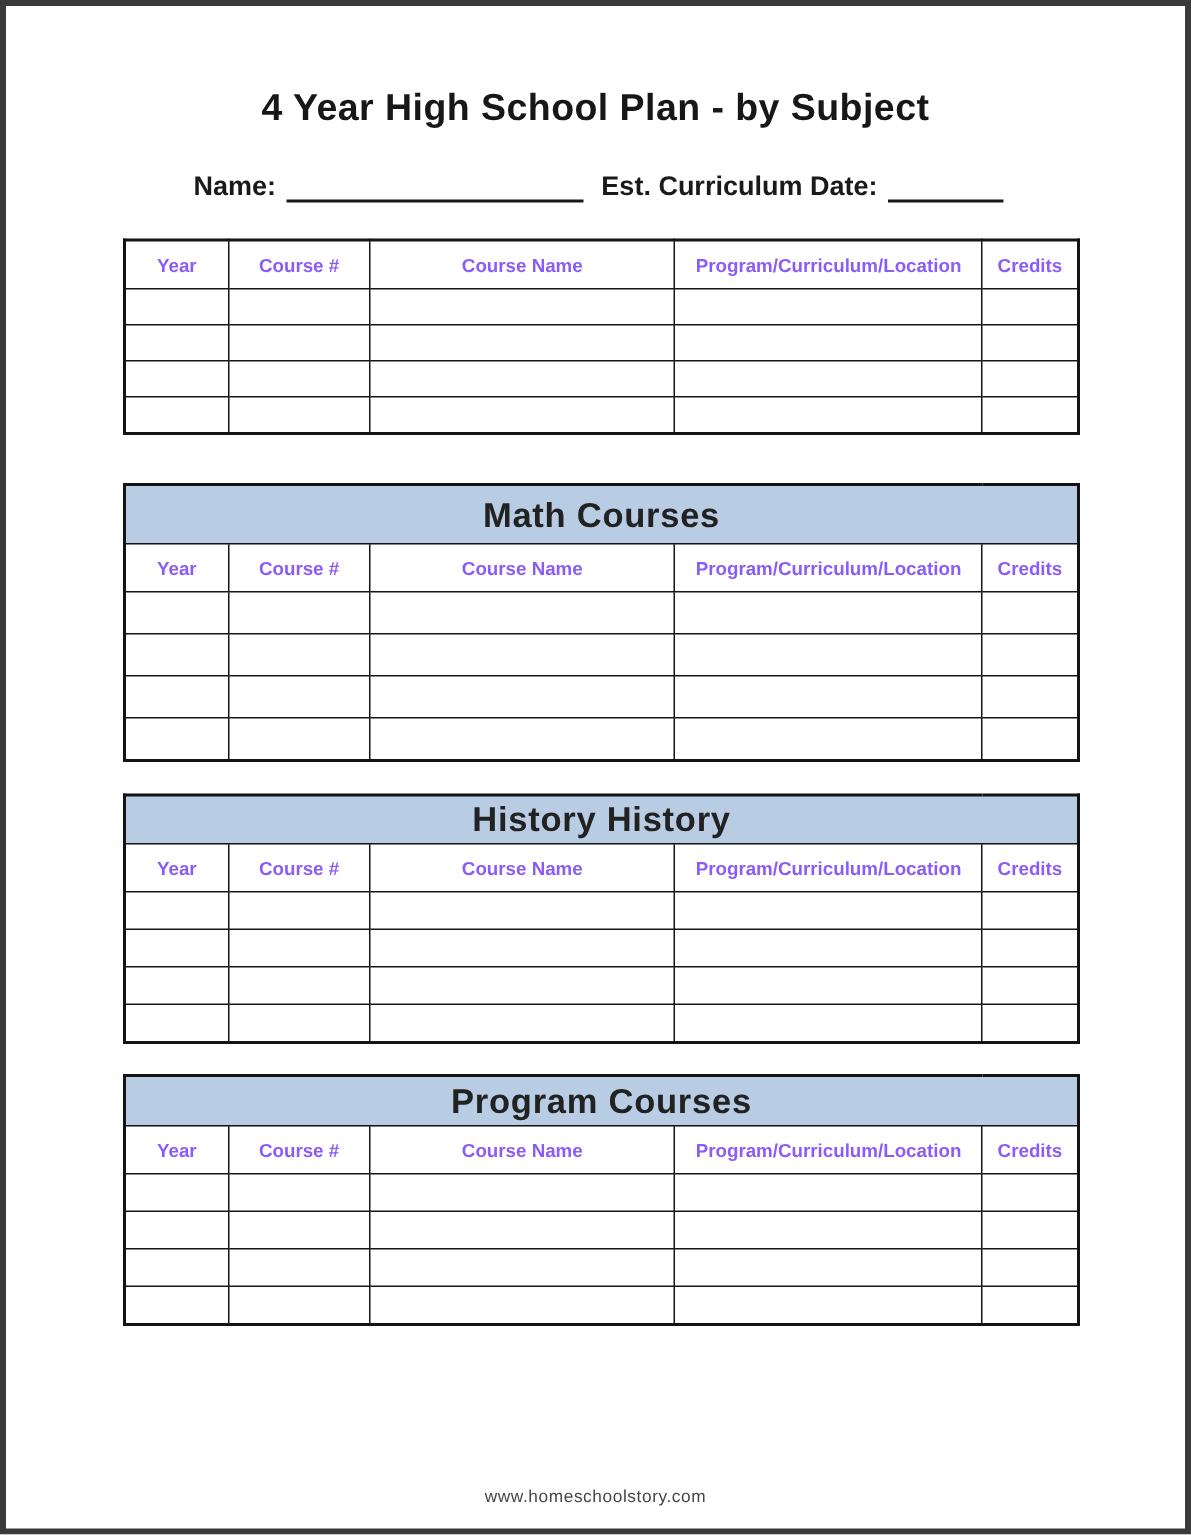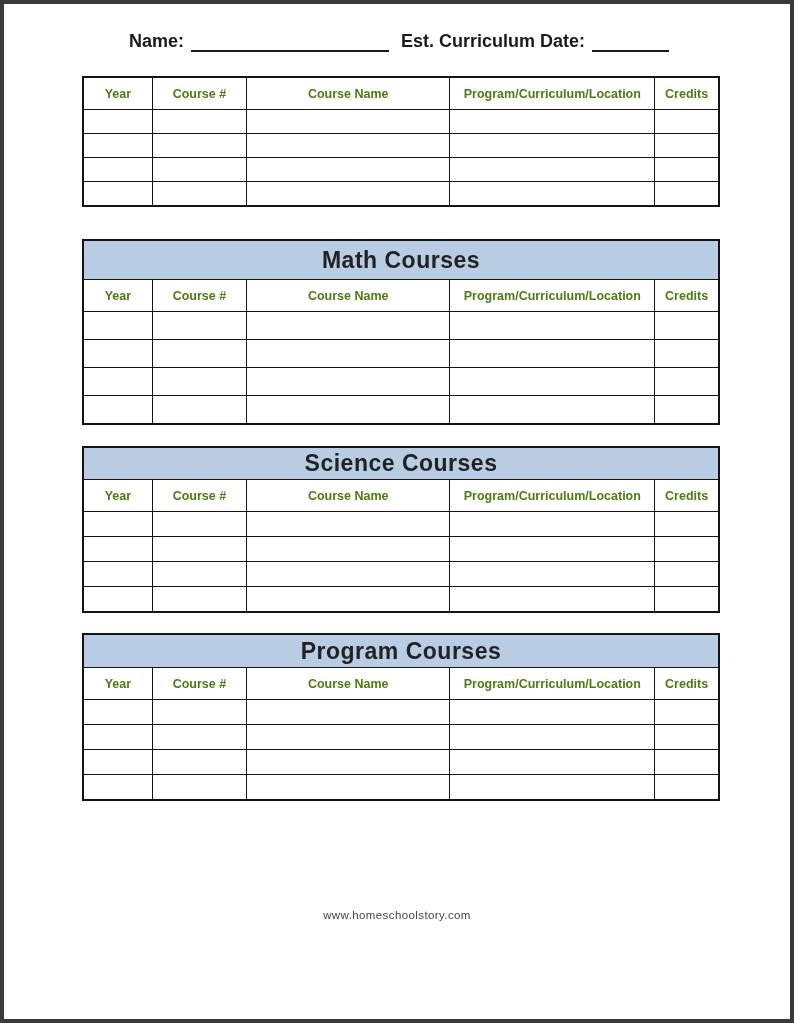--- a/index.html
+++ b/index.html
@@ -29,21 +29,21 @@
   .course-table th,.course-table td{border:1.5px solid #141414;padding:0;}
   .section-bar{
     background:#b8cce4;height:30px;text-align:center;vertical-align:middle;
     font-size:23px;font-weight:bold;letter-spacing:.5px;color:#222;
   }
   .t-math .section-bar{height:38px;margin-top:26px;}
   .t-history .section-bar{height:31px;}
   .t-science .section-bar{height:32px;}
   .col-head th{
     height:31px;font-size:12.5px;font-weight:bold;text-align:center;
-    vertical-align:middle;background:#fff;color:#4d7c0f;
+    vertical-align:middle;background:#fff;color:#8b5cf6;
   }
   .t-english tbody td{height:23px;}
   .t-math tbody td{height:27px;}
   .t-history tbody td{height:24px;}
   .t-science tbody td{height:24px;}
   .col-year{width:10.9%;} .col-num{width:14.8%;} .col-name{width:32.0%;}
   .col-prog{width:32.2%;} .col-credits{width:10.1%;}
   .t-english{margin-top:24px;}
   .t-math{margin-top:32px;}
   .t-history{margin-top:21px;}
@@ -51,20 +51,21 @@
   .footer{
     margin-top:108px;text-align:center;
     font-size:11.5px;color:#454545;letter-spacing:.4px;
   }
 </style>
 </head>
 <body>
 
 <div class="page">
 
+  <h1 class="title">4 Year High School Plan - by Subject</h1>
 
   <div class="name-row">
     <span>Name:</span>
     <span class="blank-line name-line"></span>
     <span>Est. Curriculum Date:</span>
     <span class="blank-line grad-line"></span>
   </div>
 
   <table class="course-table t-english">
     <colgroup>
@@ -170,21 +171,21 @@
   <table class="course-table t-history">
     <colgroup>
         <col class="col-year">
         <col class="col-num">
         <col class="col-name">
         <col class="col-prog">
         <col class="col-credits">
       </colgroup>
     <thead>
       <tr>
-          <th class="section-bar" colspan="5">Science Courses</th>
+          <th class="section-bar" colspan="5">History History</th>
         </tr>
       <tr class="col-head">
         <th>Year</th>
         <th>Course #</th>
         <th>Course Name</th>
         <th>Program/Curriculum/Location</th>
         <th>Credits</th>
       </tr>
     </thead>
     <tbody>

